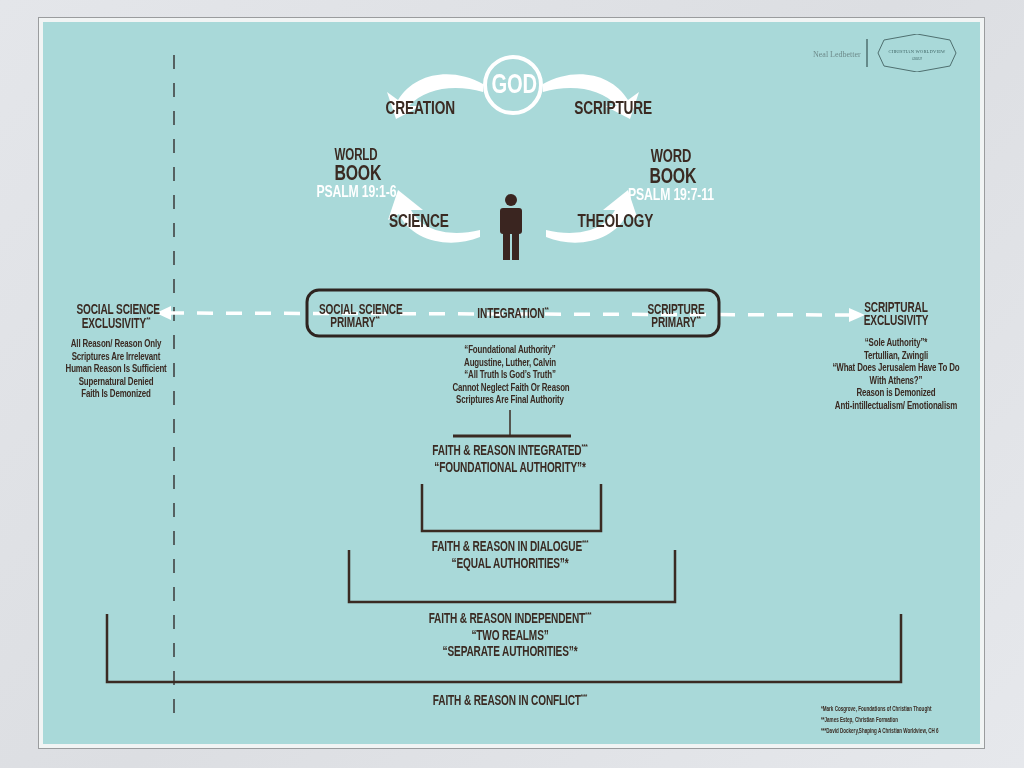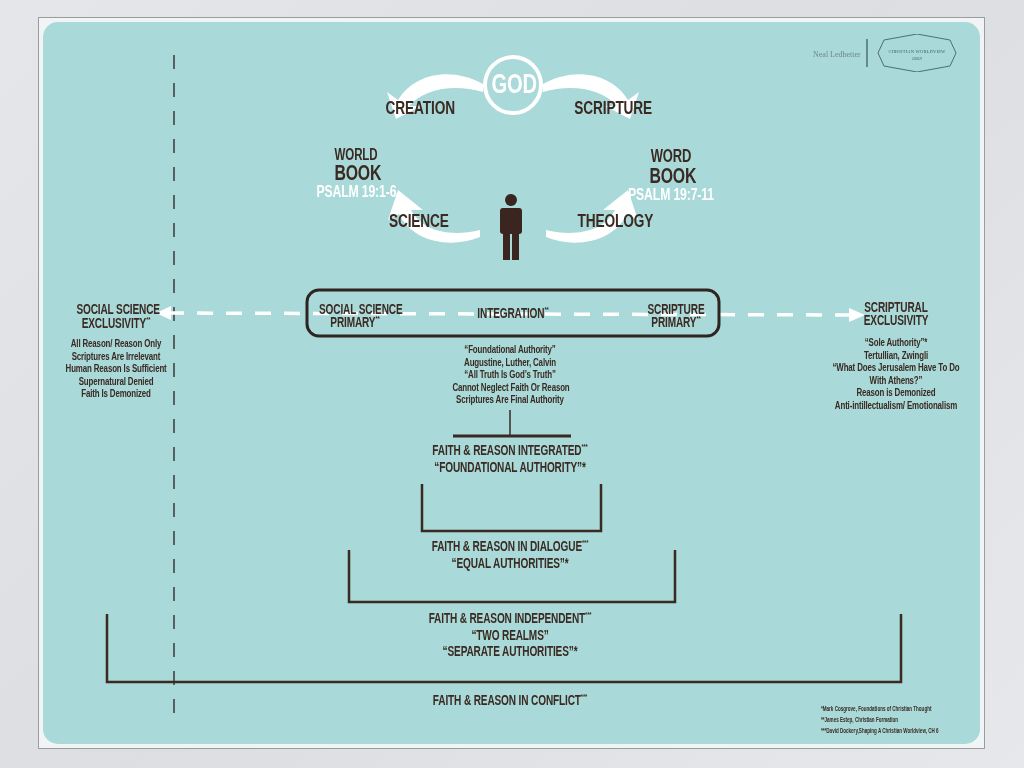--- a/index.html
+++ b/index.html
@@ -1,18 +1,18 @@
 <!DOCTYPE html>
 <html><head>
 <meta charset="utf-8">
 <style>
   html,body{margin:0;padding:0;}
   body{width:1024px;height:768px;background:linear-gradient(135deg,#e4e6ea 0%,#dcdee2 50%,#e6e8ec 100%);position:relative;overflow:hidden;font-family:"Liberation Sans",sans-serif;}
   .frame{position:absolute;left:38px;top:17px;width:947px;height:732px;background:#f1f4f4;border:1px solid #9a9c9e;box-sizing:border-box;}
-  .slide{position:absolute;left:43px;top:22px;width:937px;height:722px;background:#a9d9d9;border-radius:15px;}
+  .slide{position:absolute;left:43px;top:22px;width:937px;height:722px;background:#a9d9d9;}
   .t{position:absolute;color:#3a2a22;font-family:"Liberation Sans",sans-serif;font-weight:bold;text-align:center;transform:scaleX(0.72);transform-origin:center top;white-space:nowrap;letter-spacing:-0.2px;line-height:1;}
   .w{color:#ffffff;}
   .sm{font-size:11px;line-height:12.6px;}
   .ast{font-size:8px;vertical-align:top;}
   svg{position:absolute;left:0;top:0;}
   .brand-name{position:absolute;left:770px;top:28px;font-family:"Liberation Serif",serif;font-size:8px;color:#6d8a8a;}
   .brand-box{position:absolute;left:833px;top:12px;width:82px;height:38px;}
   .brand-title{position:absolute;left:840px;top:27px;width:68px;text-align:center;font-family:"Liberation Serif",serif;font-size:4.5px;color:#3e6464;letter-spacing:0.2px;}
   .brand-sub{position:absolute;left:840px;top:35px;width:68px;text-align:center;font-family:"Liberation Serif",serif;font-size:3px;color:#3e6464;}
   .fn{position:absolute;left:778px;font-size:7px;color:#3a2a22;font-weight:bold;transform:scaleX(0.65);transform-origin:left top;white-space:nowrap;}

